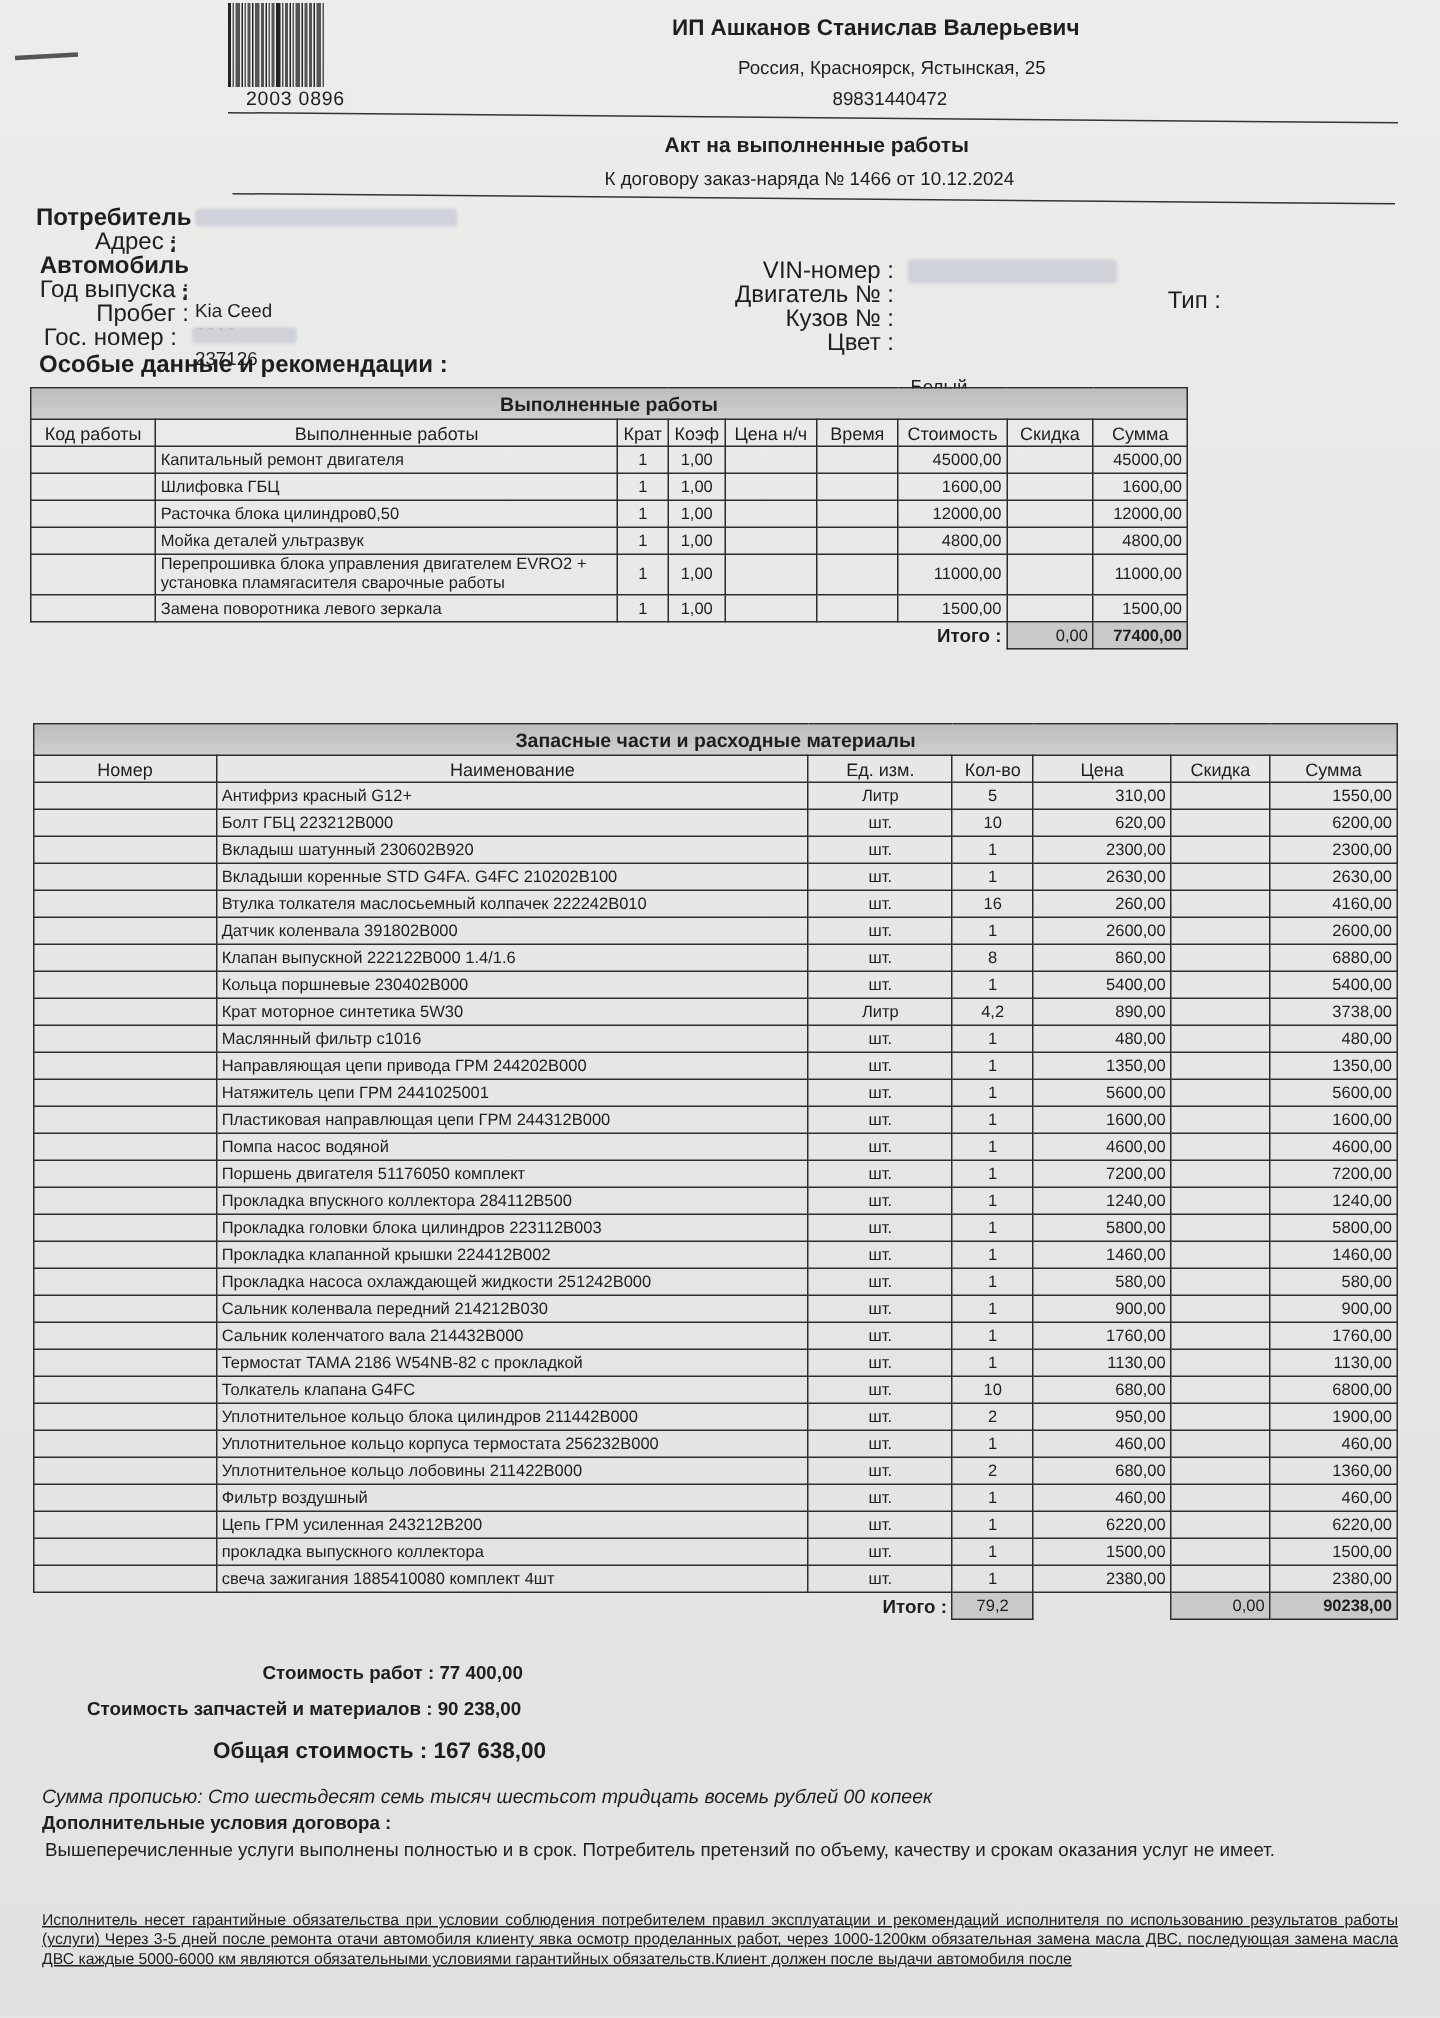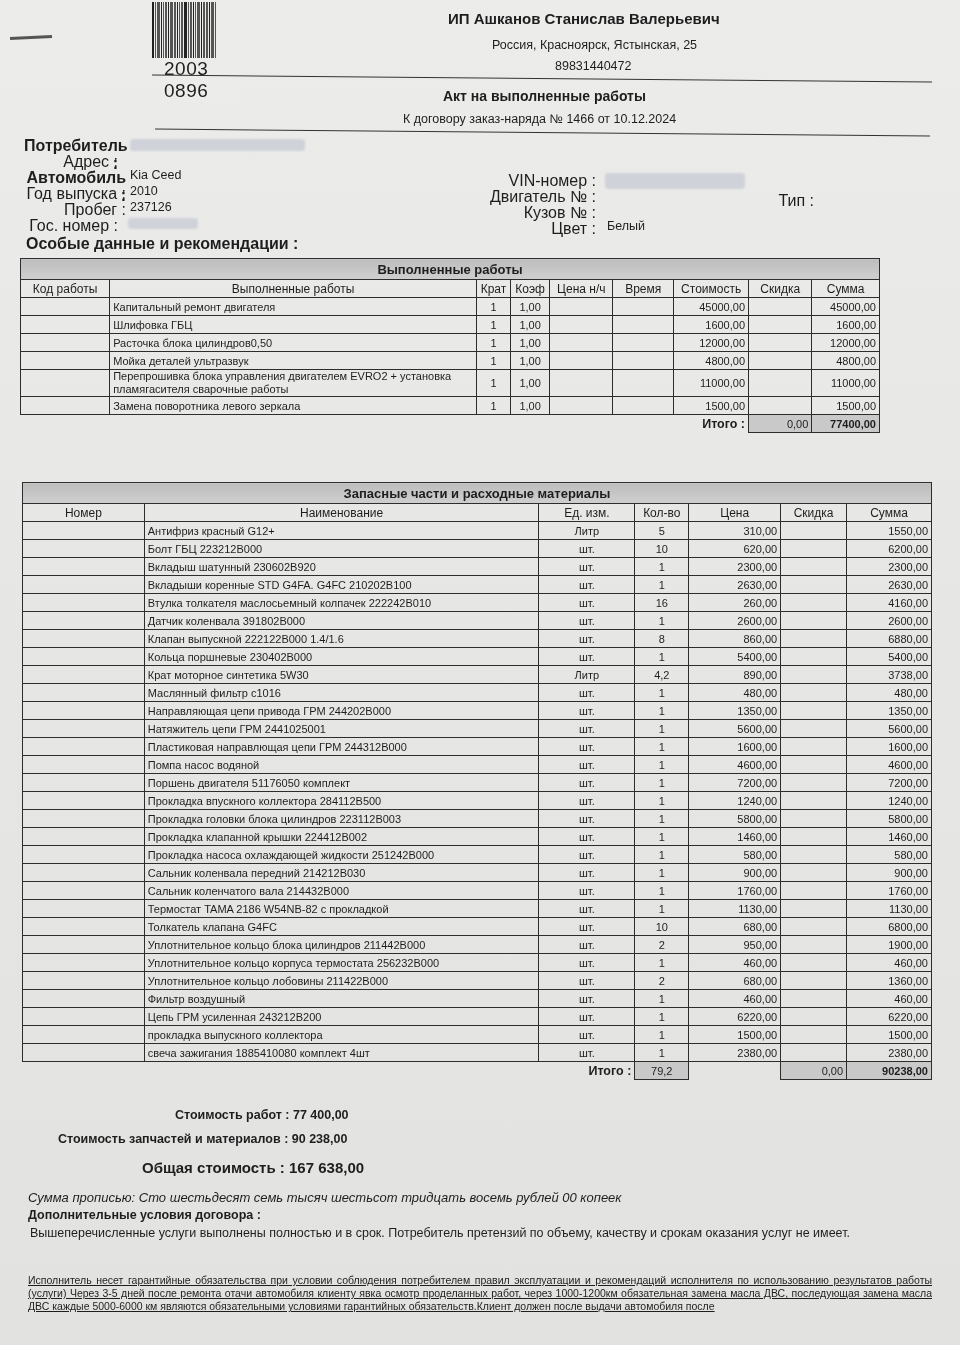--- a/index.html
+++ b/index.html
@@ -11,32 +11,32 @@
     position: relative;
   }
   .page {
     position: absolute; left: 0; top: 0; width: 960px; height: 1345px;
     background: linear-gradient(180deg, #ecedeb 0%, #e6e7e5 50%, #e2e3e1 100%);
   }
   .dash { position: absolute; left: 10px; top: 36px; width: 42px; height: 3px; background: #555; transform: rotate(-3deg); }
   .barcode { position: absolute; left: 152px; top: 2px; width: 88px; height: 70px; }
   .barcode .bars { display: flex; height: 56px; align-items: stretch; }
   .barcode .bars span { display: block; background: #222; margin-right: 1px; }
-  .barcode .num { position: absolute; left: 10px; top: 56px; font-size: 19px; letter-spacing: 0.5px; background: #ecedeb; padding: 0 2px; }
+  .barcode .num { position: absolute; left: 10px; top: 56px; font-size: 13px; letter-spacing: 0.5px; background: #ecedeb; padding: 0 2px; }
 
   .hdr-name { position: absolute; left: 448px; top: 10px; font-size: 15px; font-weight: bold; }
   .hdr-addr { position: absolute; left: 492px; top: 38px; font-size: 12.5px; }
   .hdr-phone { position: absolute; left: 555px; top: 59px; font-size: 12.5px; }
   .rule { position: absolute; height: 1px; background: #333; }
   .doc-title { position: absolute; left: 443px; top: 88px; font-size: 14px; font-weight: bold; }
   .doc-sub { position: absolute; left: 403px; top: 112px; font-size: 12.5px; }
 
   .lbl { position: absolute; font-size: 16px; text-align: right; }
   .lbl.b { font-weight: bold; }
-  .val { position: absolute; font-size: 12.5px; }
+  .val { position: absolute; font-size: 12.5px; margin-top: 32px; }
   .blur { position: absolute; background: #cfd2d8; border-radius: 3px; filter: blur(1px); }
 
   table { border-collapse: collapse; position: absolute; font-size: 11px; }
   td, th { border: 1px solid #2d2d2d; padding: 0 3px; height: 17px; white-space: nowrap; }
   th { font-weight: normal; font-size: 12px; text-align: center; }
   .caption-row td { background: linear-gradient(180deg,#bdbdbd,#cfcfcf); font-weight: bold; font-size: 13px; text-align: center; height: 20px; }
   .r { text-align: right; }
   .c { text-align: center; }
   .tot td { border: none; }
   .tot .box { border: 1px solid #2d2d2d; background: #c9c9c9; }
@@ -107,21 +107,21 @@
   <div class="lbl b" style="left:26px;top:235px;text-align:left;">Особые данные и рекомендации :</div>
 
   <div class="lbl" style="left:480px;top:172px;width:116px;">VIN-номер :</div>
   <div class="blur" style="left:605px;top:173px;width:140px;height:16px;"></div>
   <div class="lbl" style="left:480px;top:188px;width:116px;">Двигатель № :</div>
   <div class="lbl" style="left:480px;top:204px;width:116px;">Кузов № :</div>
   <div class="lbl" style="left:480px;top:220px;width:116px;">Цвет :</div>
   <div class="val" style="left:607px;top:219px;">Белый</div>
   <div class="lbl" style="left:770px;top:192px;width:44px;">Тип :</div>
 
-  <table id="works-table" style="left:20px;top:258px;width:860px;">
+  <table id="works-table" style="left:20px;top:258px;width:772px;">
     <colgroup>
       <col style="width:92px">
         <col style="width:395px">
         <col style="width:34px">
         <col style="width:40px">
         <col style="width:64px">
         <col style="width:64px">
         <col style="width:76px">
         <col style="width:66px">
         <col style="width:70px">

